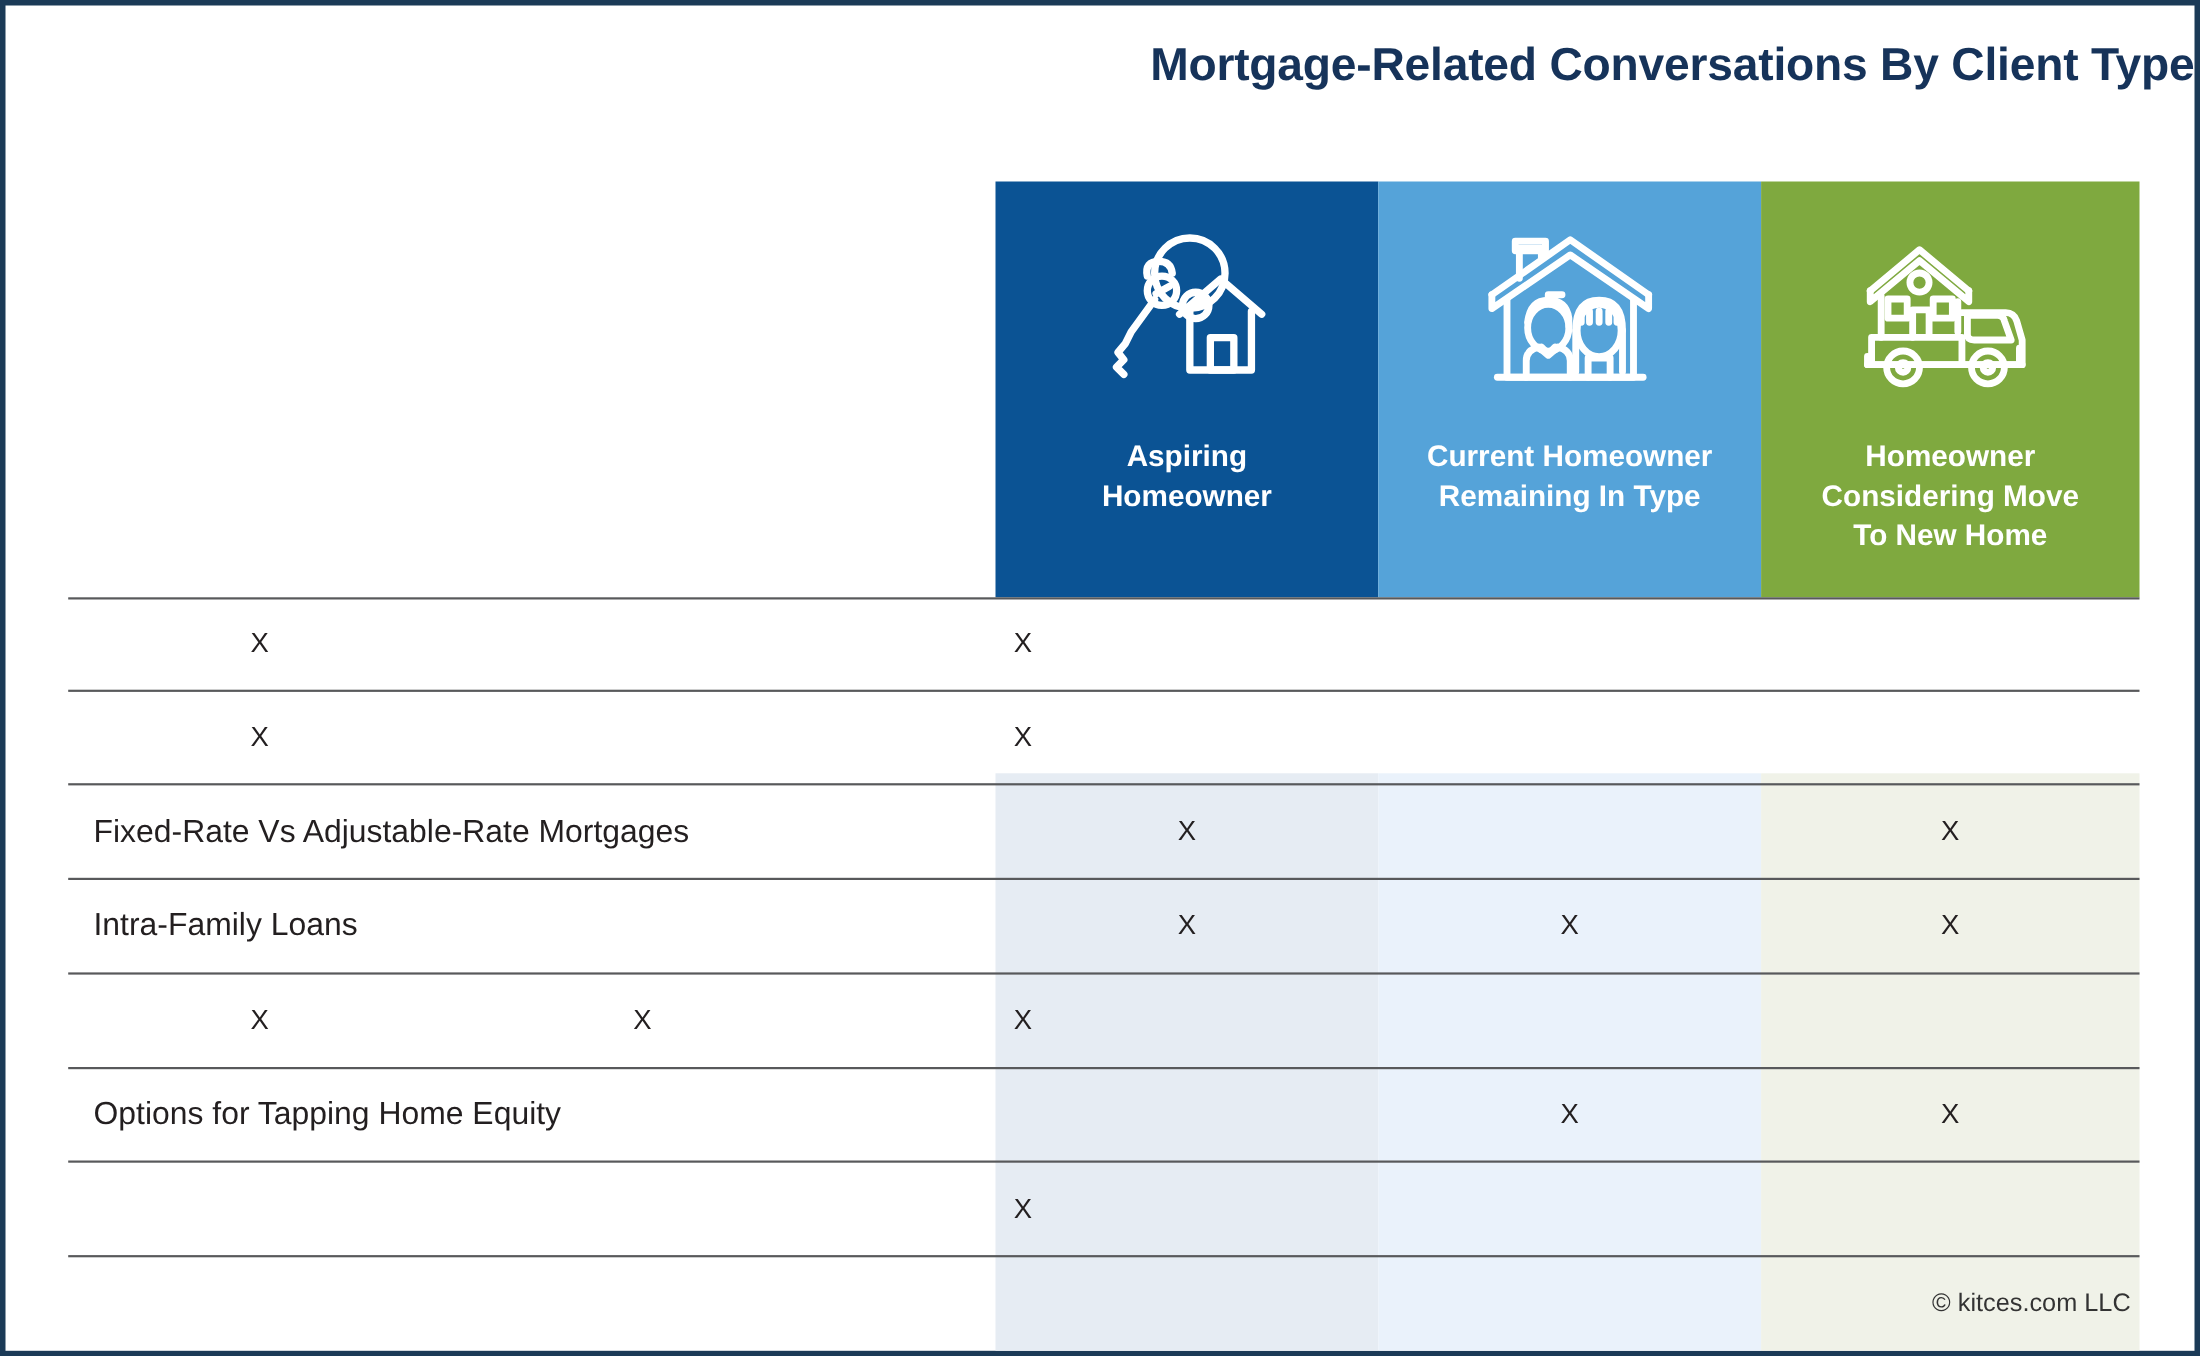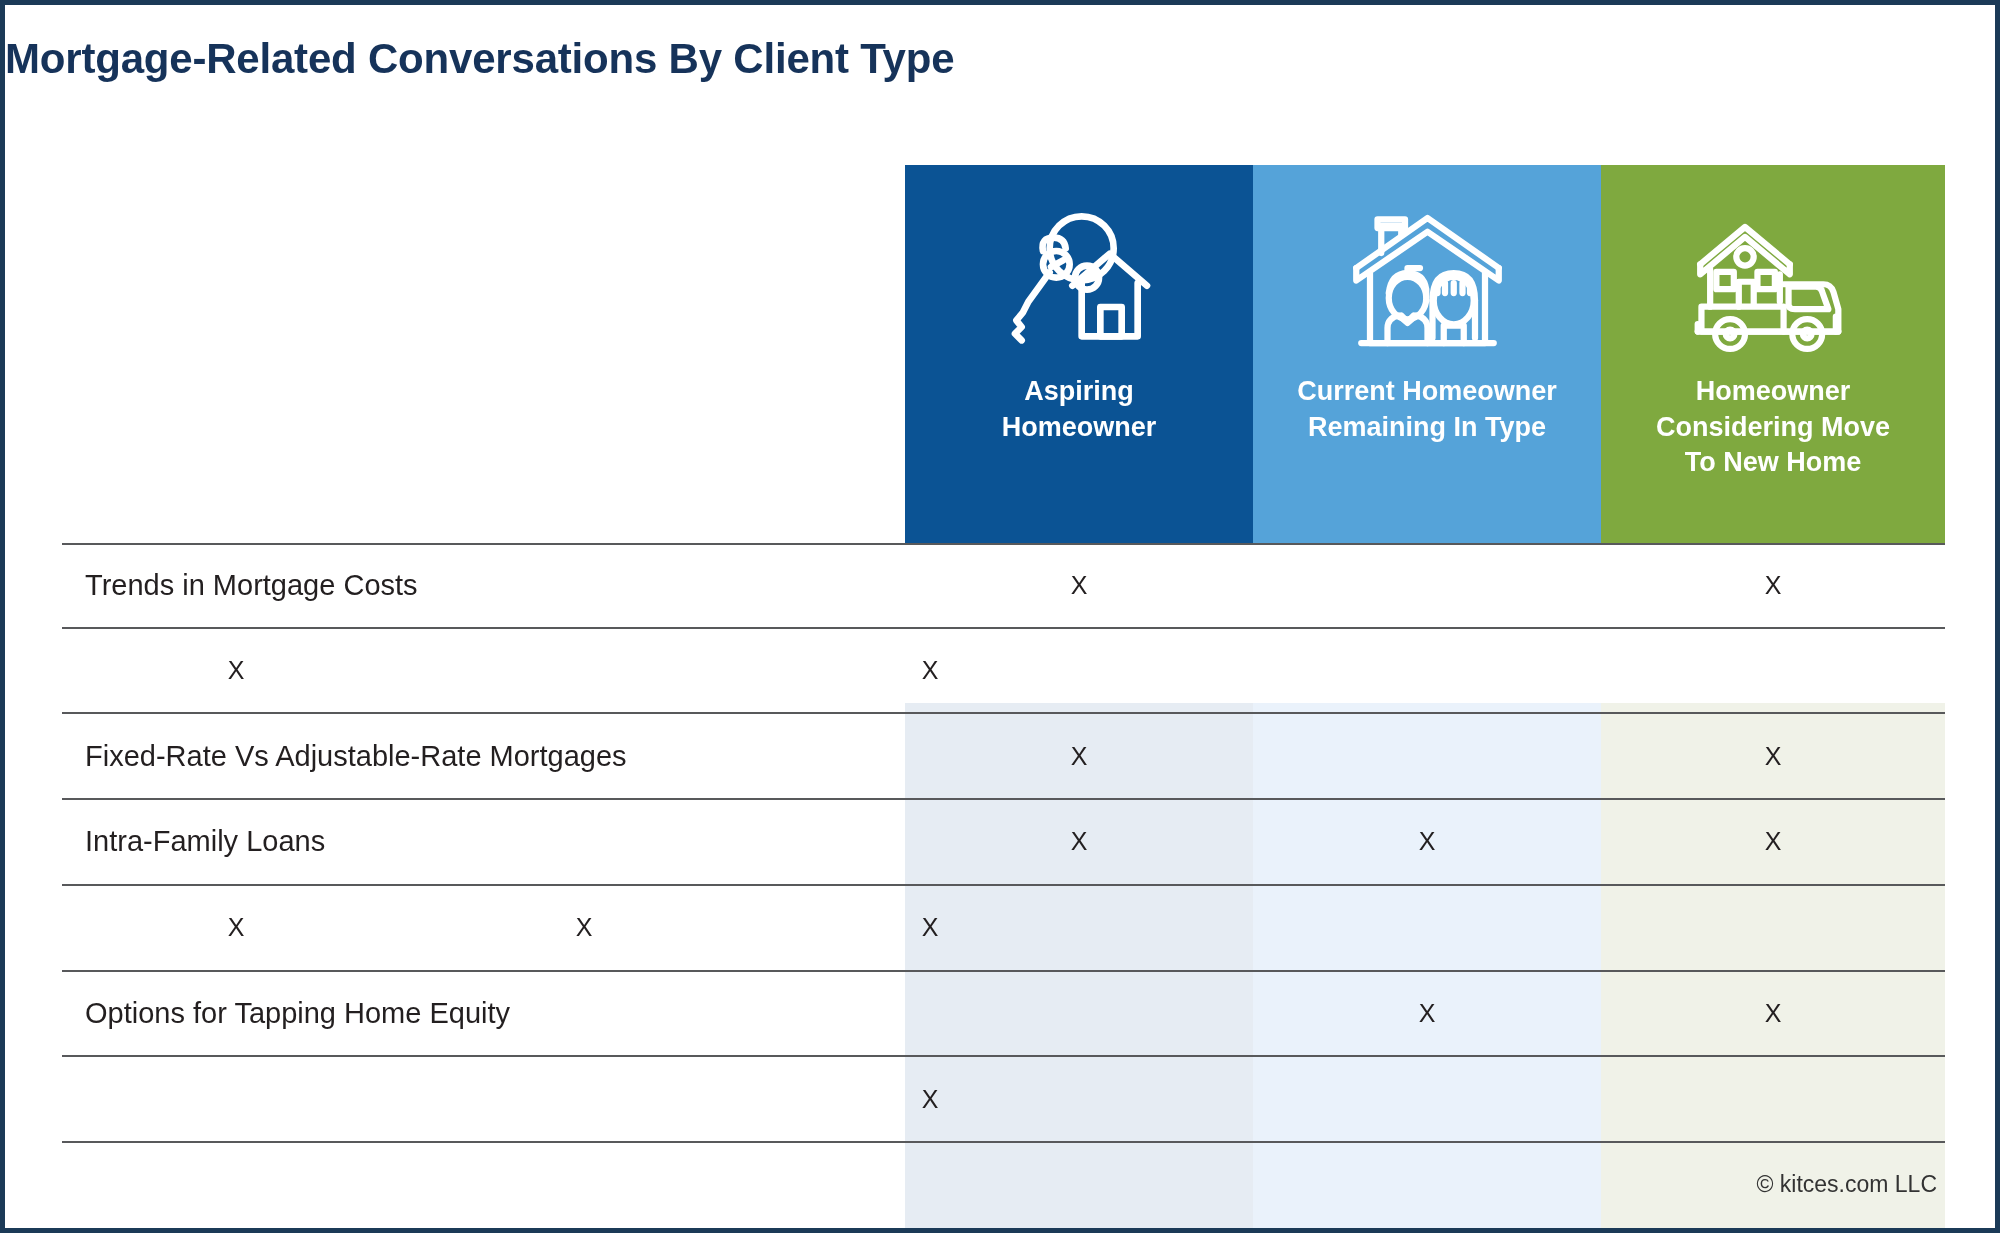--- a/index.html
+++ b/index.html
@@ -19,41 +19,42 @@
     border: 5px solid #1b3a57;
     overflow: hidden;
   }
 
   
   .title {
     position: absolute;
     top: 30px;
     left: 0;
     width: 100%;
-    text-align: left;
+    text-align: right;
     font-size: 42px;
     font-weight: bold;
     color: #16335a;
     letter-spacing: -0.2px;
   }
 
   
   
   .col-band {
     position: absolute;
     top: 160px;
     width: 348px;
   }
   .band-head {
     height: 378px;
     display: flex;
     flex-direction: column;
     align-items: center;
     justify-content: flex-start;
     padding-top: 30px;
+    gap: 24px;
   }
   .band-body {
     position: absolute;
     top: 538px;
     height: 600px;
     width: 348px;
   }
 
   #band1 { left: 900px; }
   #band2 { left: 1248px; }
@@ -242,21 +243,20 @@
         <span>Considering Move</span><br>
         <span>To New Home</span>
       </div>
     </div>
     <div class="band-body body3" id="band3body"></div>
   </div>
 
   <div id="rows">
 
     <div class="row">
-      <div class="row-label">Trends in Mortgage Costs</div>
       <div class="cell">X</div>
       <div class="cell"></div>
       <div class="cell last">X</div>
     </div>
 
     <div class="row">
       <div class="cell">X</div>
       <div class="cell"></div>
       <div class="cell last">X</div>
     </div>

